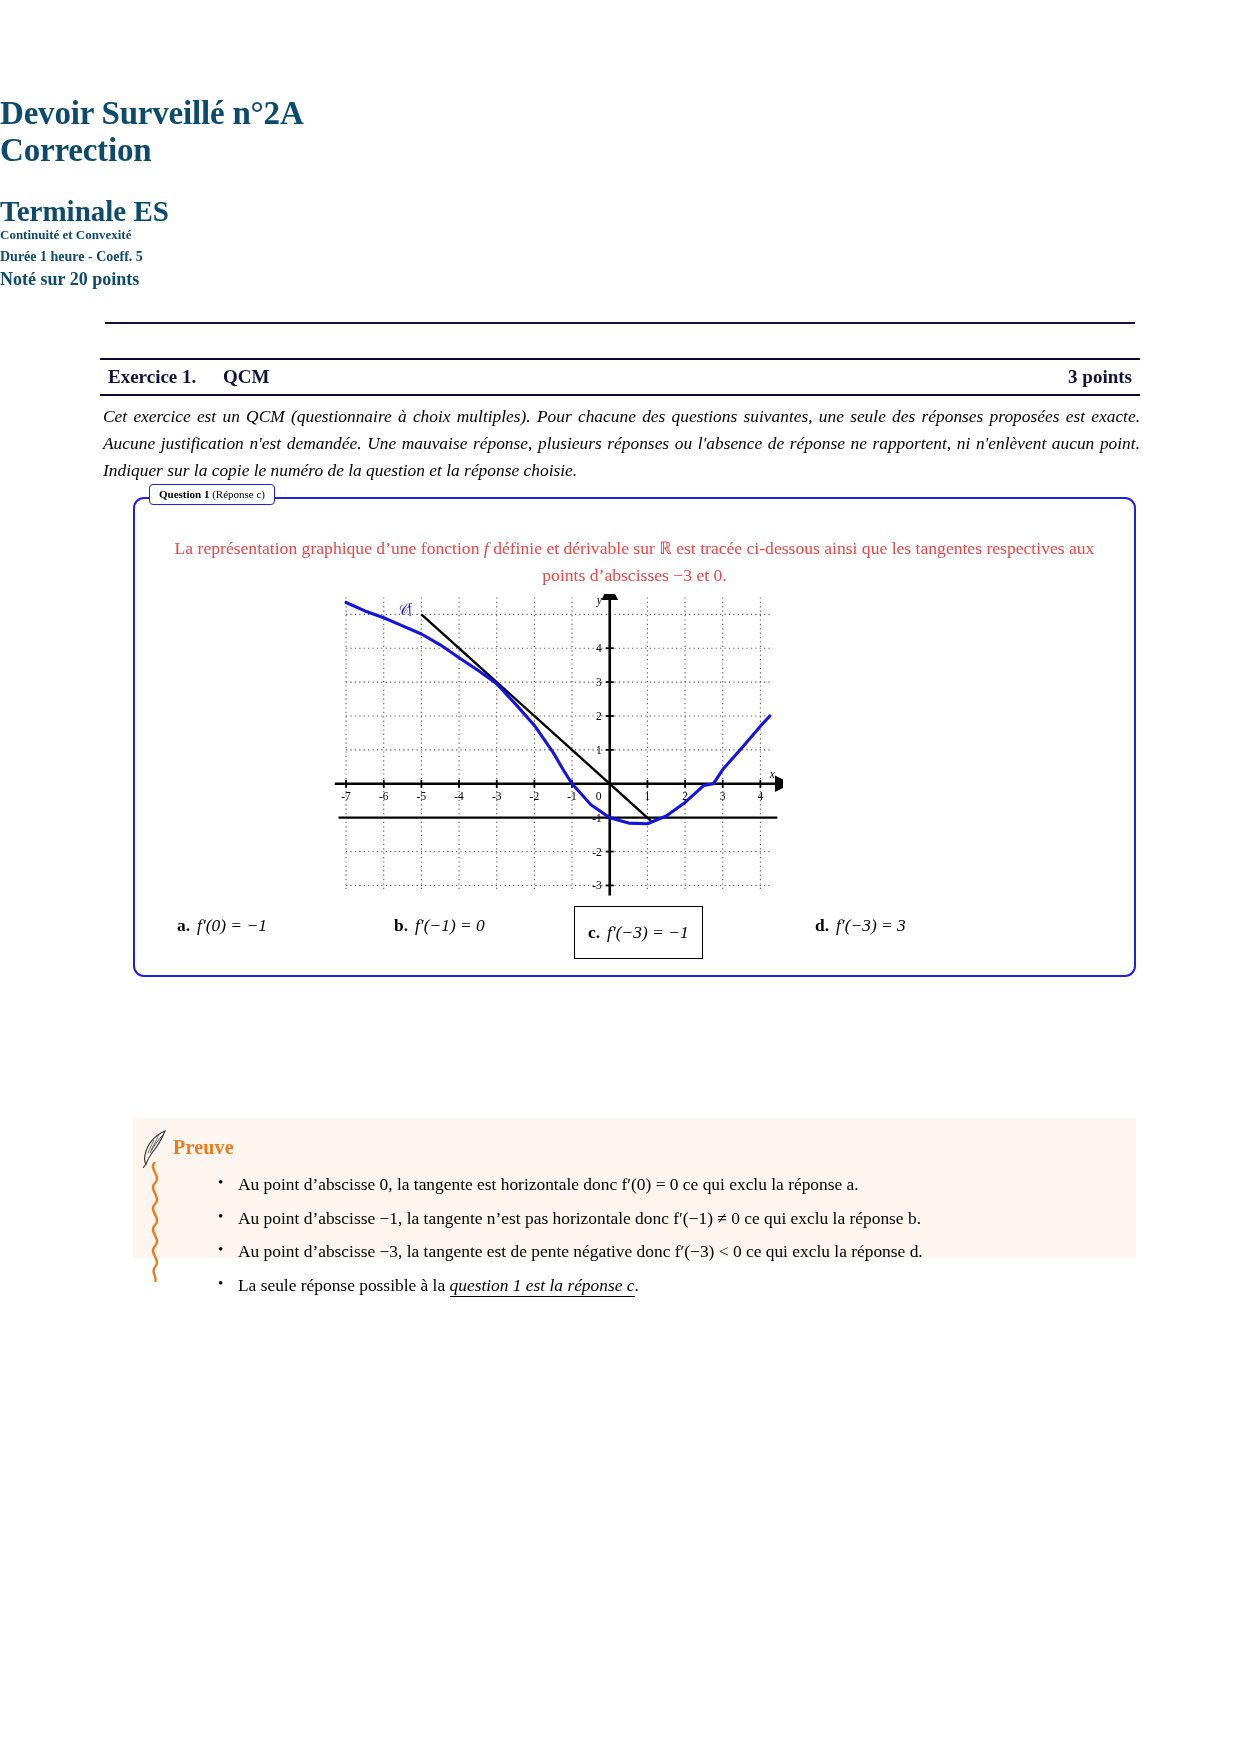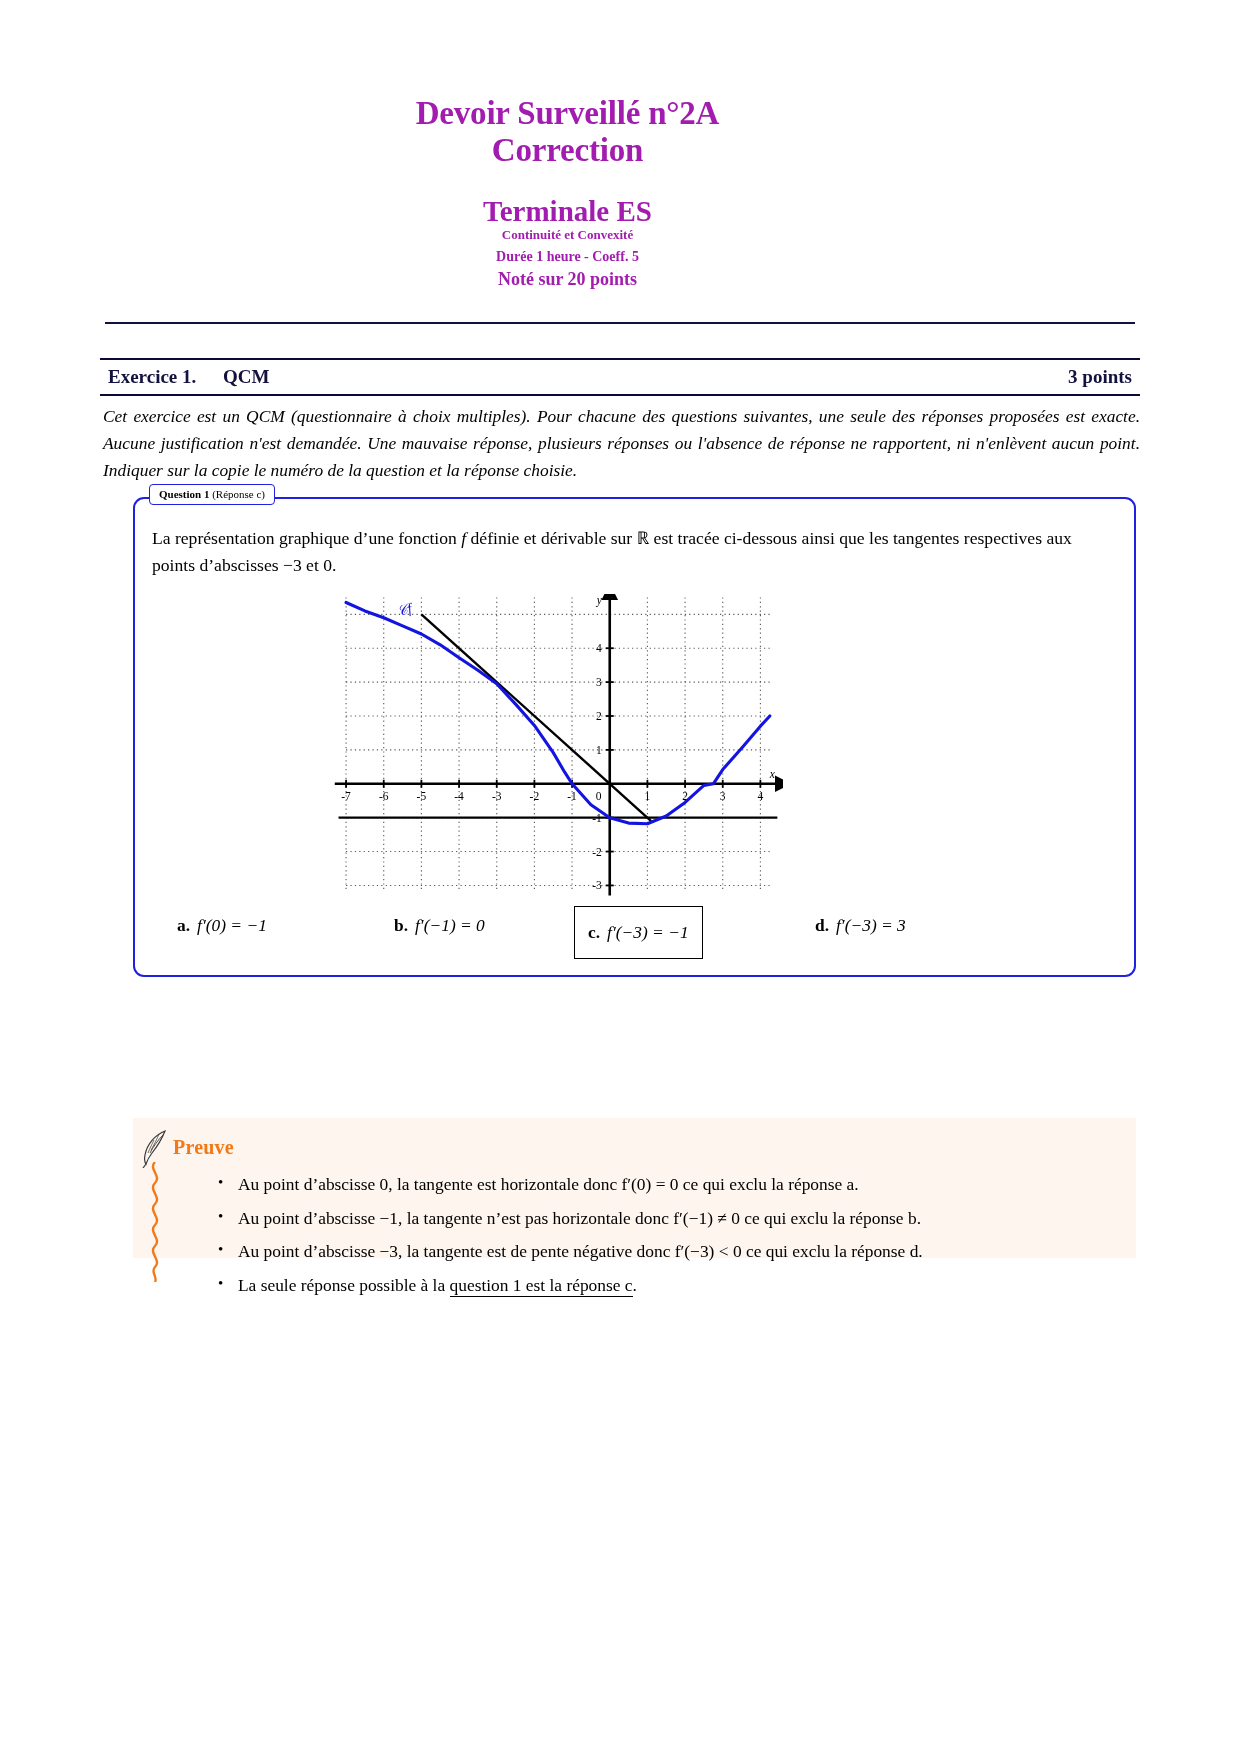--- a/index.html
+++ b/index.html
@@ -6,21 +6,21 @@
   body{
     width:1240px;height:1754px;background:#ffffff;
     font-family:"Liberation Serif",serif;color:#000;
     position:relative;overflow:hidden;
   }
   .page{position:absolute;inset:0;}
 
   
   .header{
     position:absolute;left:0;right:105px;top:95px;
-    text-align:center;color:#a21caf;
+    text-align:left;color:#0c4a6e;
   }
   .h-title{
     font-size:33px;font-weight:bold;line-height:1.12;letter-spacing:-0.2px;
   }
   .h-level{
     font-size:29px;font-weight:bold;margin-top:26px;line-height:1.12;
   }
   .h-sub{font-size:13px;font-weight:bold;line-height:1.3;margin-top:0;}
   .h-sub2{font-size:14px;font-weight:bold;line-height:1.35;margin-top:4px;}
   .h-sub3{font-size:18px;font-weight:bold;line-height:1.35;}
@@ -56,22 +56,22 @@
   .qtab{
     position:absolute;left:14px;top:-15px;background:#ffffff;
     border:1.4px solid #2020e0;border-radius:4px;
     padding:3px 9px 4px 9px;font-size:11px;white-space:nowrap;
     color:#000;
   }
   .qtab b{font-weight:bold;}
   .qtab span.par{font-weight:normal;}
 
   .qtext{
-    position:absolute;left:17px;right:17px;top:26px;
-    font-size:17.6px;line-height:1.52;color:#000000;
+    position:absolute;left:17px;right:17px;top:36px;
+    font-size:17.6px;line-height:1.52;color:#ef4444;text-align:center;
   }
   .qtext .mi{font-style:italic;}
 
   
   .graph-wrap{
     position:absolute;left:196px;top:95px;width:452px;height:305px;
   }
   .graph-wrap svg{display:block;}
 
   
@@ -101,21 +101,21 @@
   .bullets{
     position:absolute;left:83px;right:24px;top:52px;
     font-size:17.4px;line-height:1.62;color:#000;
   }
   .bullets li{margin-bottom:5.5px;}
   .bullets ul{margin:0;padding-left:22px;list-style:none;}
   .bullets li{position:relative;}
   .bullets li:before{
     content:"\2022";position:absolute;left:-20px;top:0;font-size:15px;
   }
-  .u{border-bottom:1.1px solid #000;padding-bottom:1px;}
+  .u{border-bottom:1.1px solid #000;padding-bottom:1px;font-style:italic;}
 </style>
 </head>
 <body>
 
 <div class="page">
 
   <div class="header">
     <div class="h-title">
       <div>Devoir Surveillé n°2A</div>
       <div>Correction</div>

